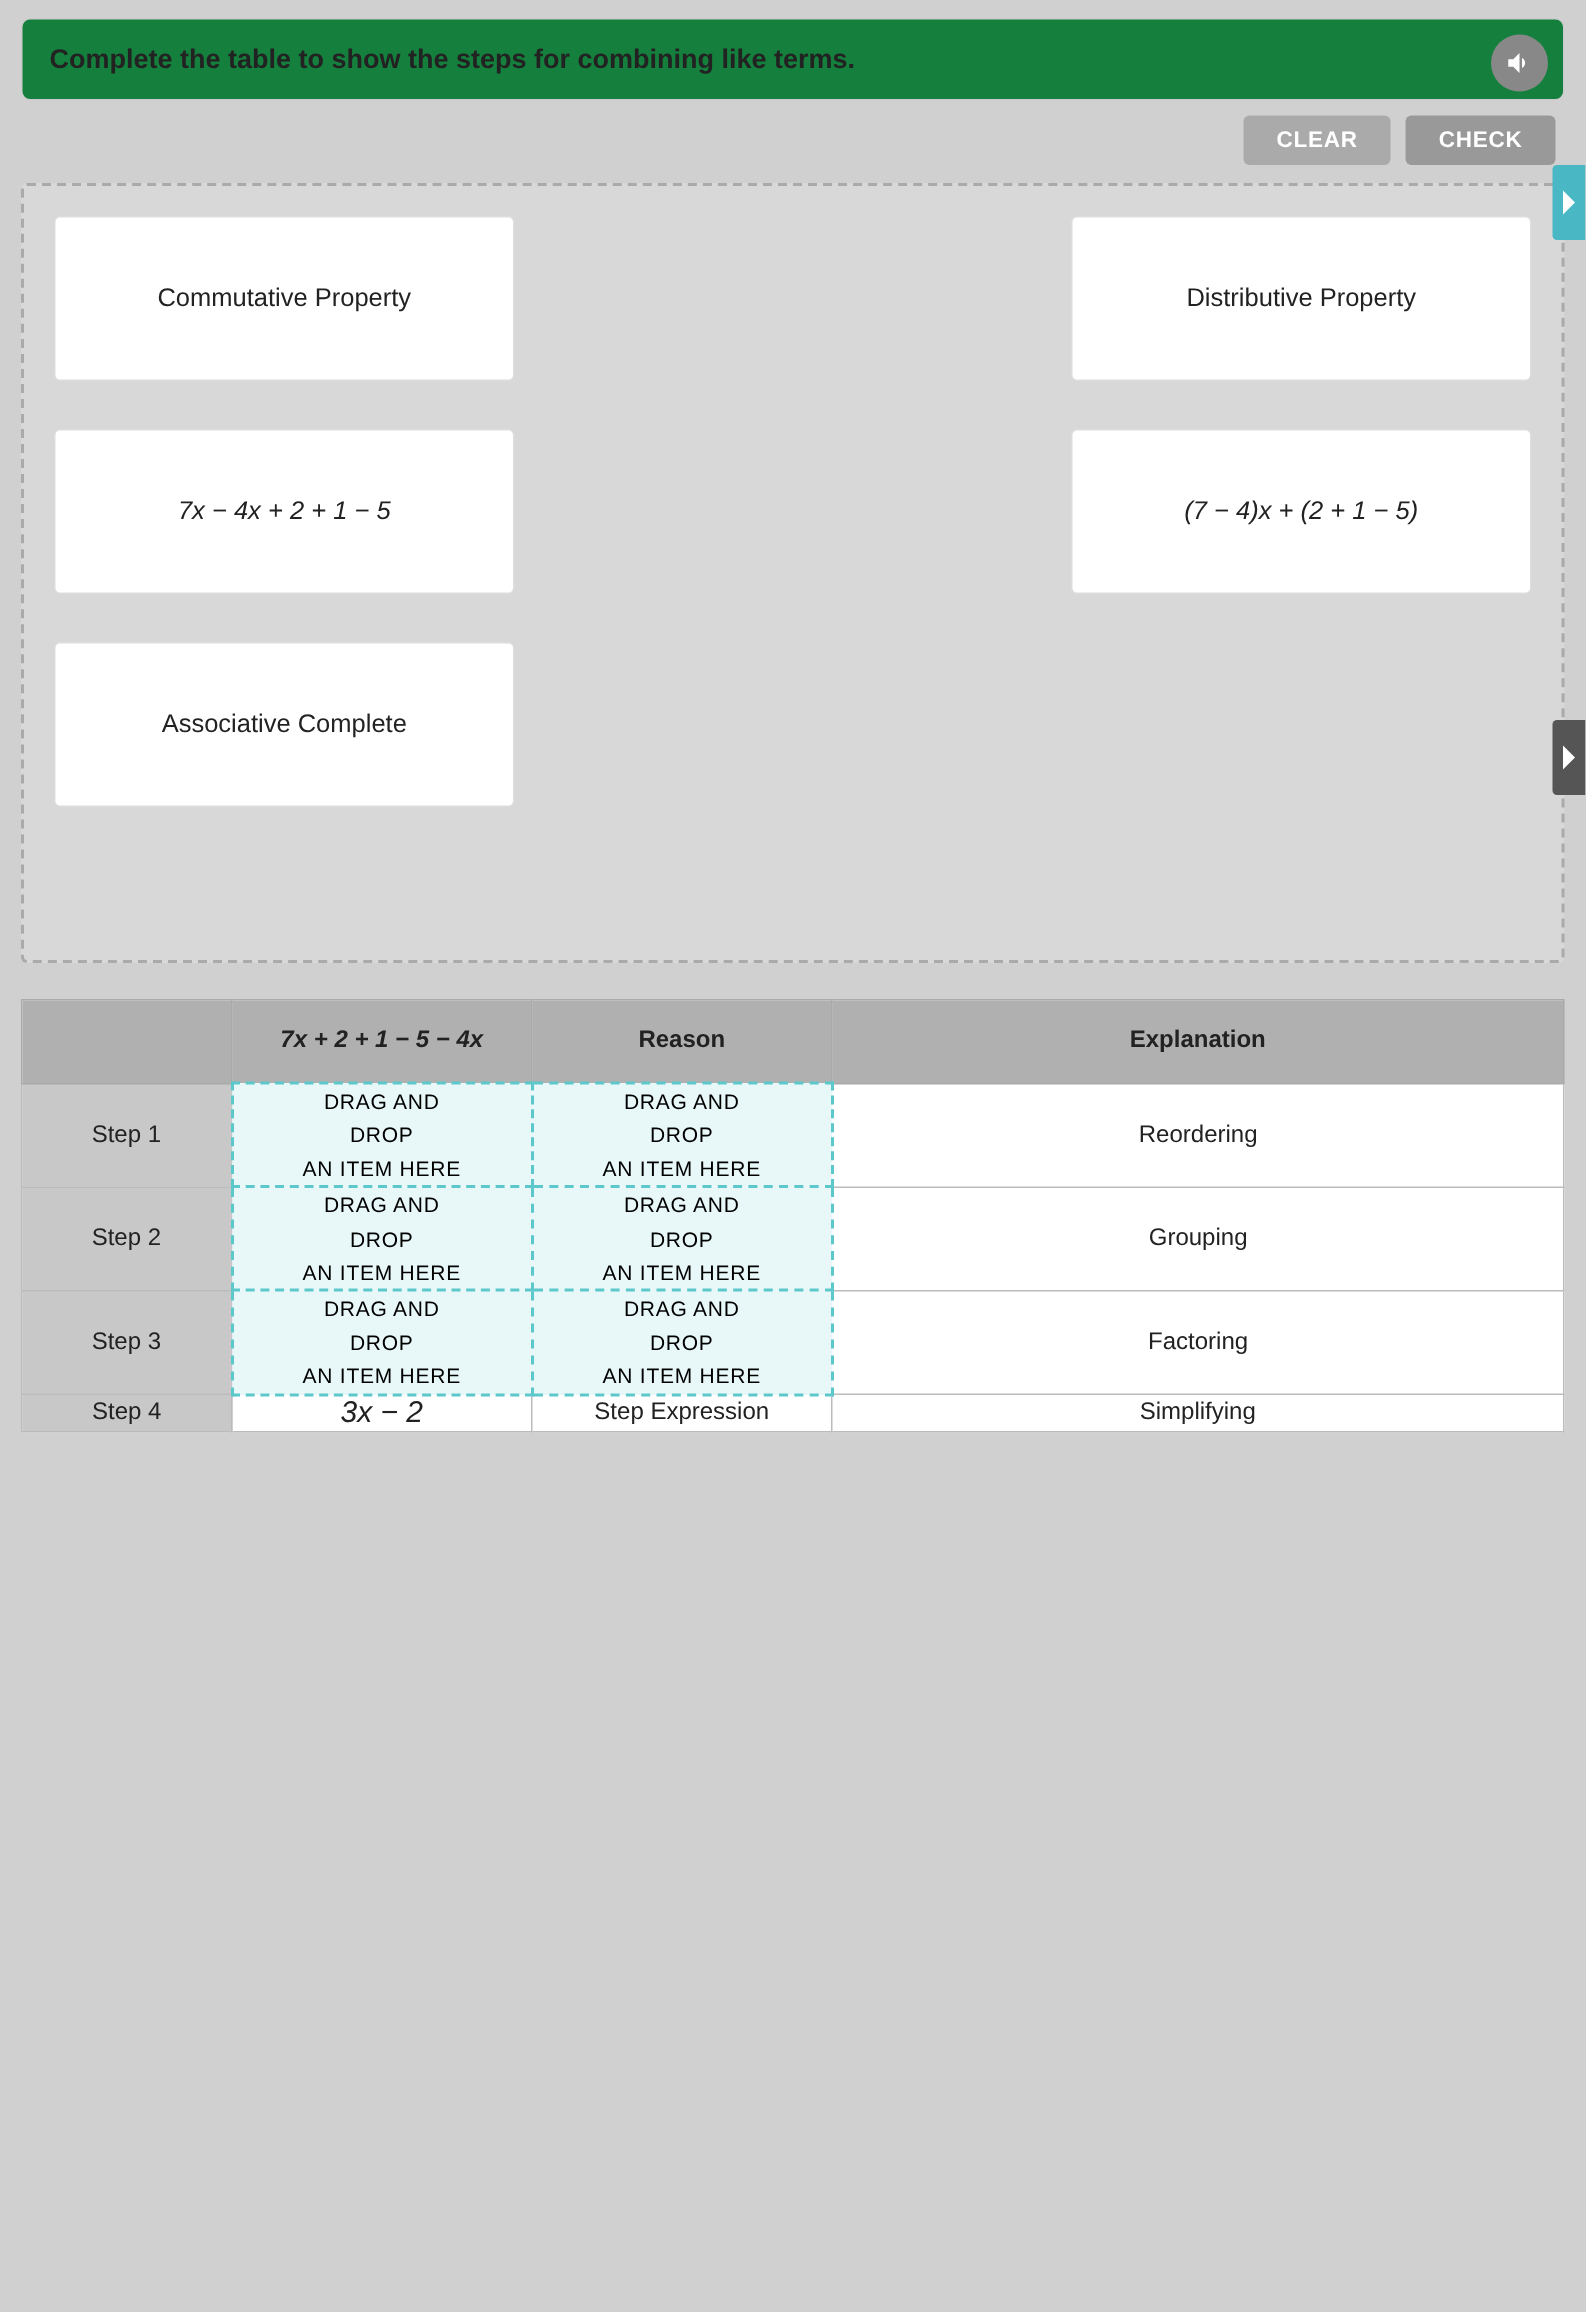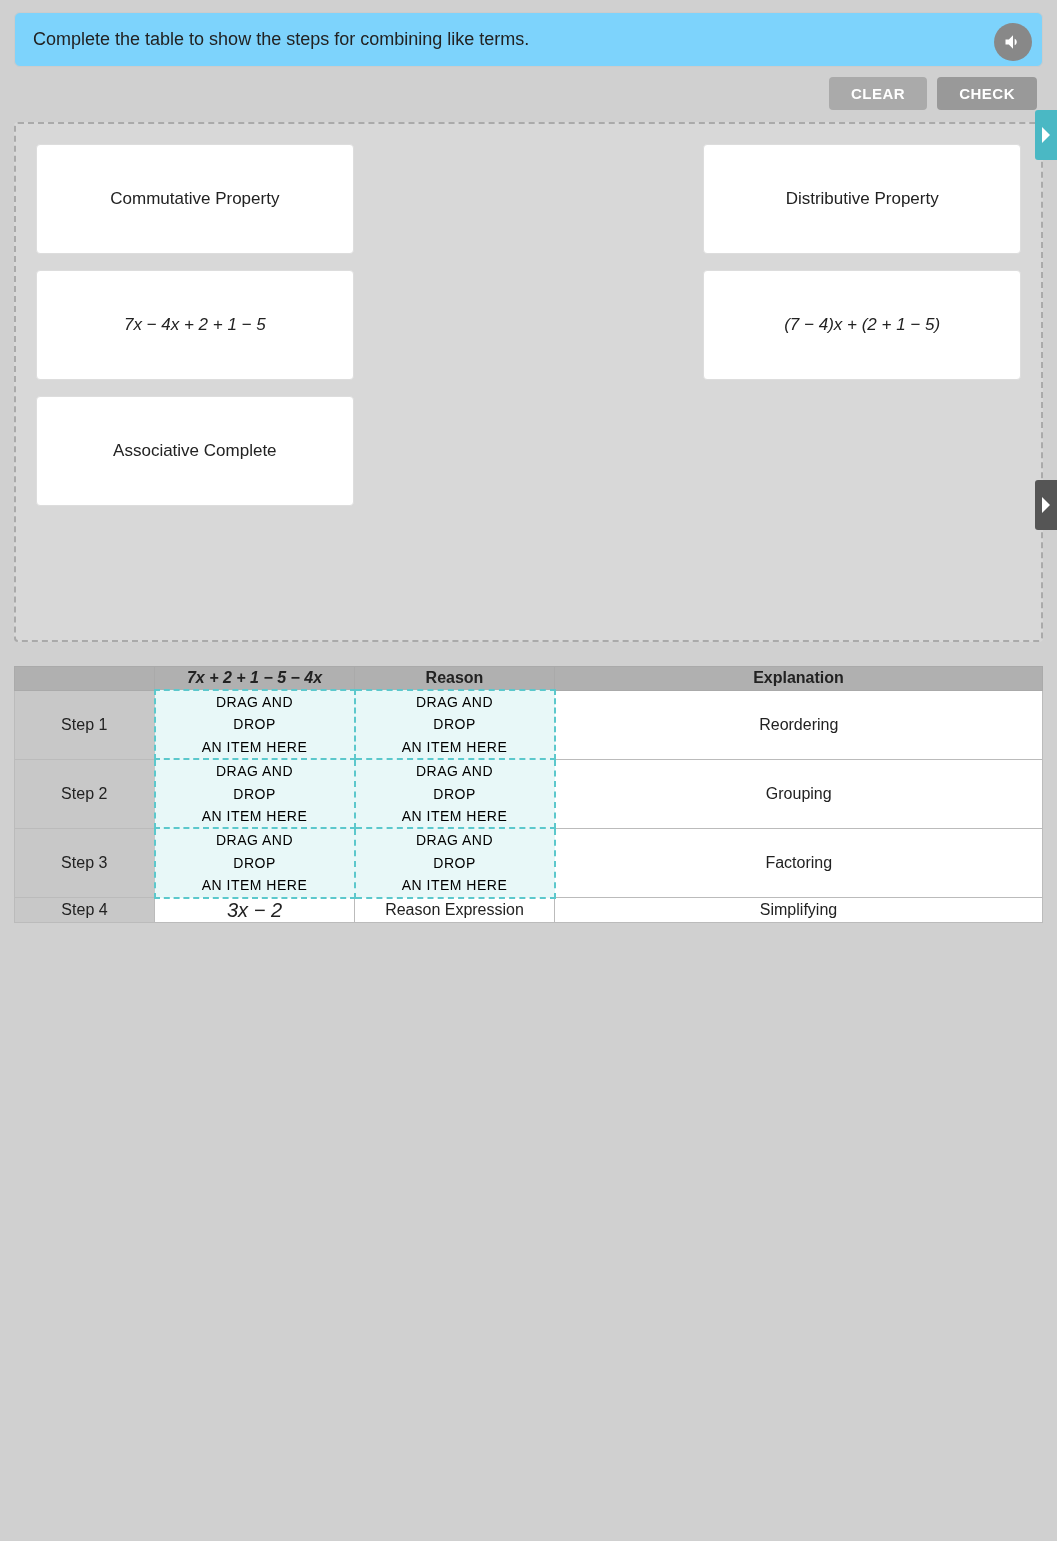--- a/index.html
+++ b/index.html
@@ -7,28 +7,29 @@
       font-family: Arial, sans-serif;
       background: #d0d0d0;
       width: 1057px;
       min-height: 1541px;
       position: relative;
       overflow-x: hidden;
     }
 
     
     .instruction-bar {
-      background: #7dd3fc;
+      background: #15803d;
       border: 1px solid #ccc;
       border-radius: 6px;
       margin: 12px 14px 10px 14px;
       padding: 16px 60px 16px 18px;
       font-size: 18px;
       color: #222;
       position: relative;
+      font-weight: bold;
     }
     .speaker-btn {
       position: absolute;
       top: 10px;
       right: 10px;
       width: 38px;
       height: 38px;
       background: #888;
       border-radius: 50%;
       display: flex;
@@ -68,21 +69,21 @@
     }
 
     
     .drag-area {
       border: 2px dashed #aaa;
       border-radius: 4px;
       margin: 0 14px 24px 14px;
       padding: 20px;
       display: grid;
       grid-template-columns: 1fr 1fr 1fr;
-      gap: 16px;
+      gap: 32px;
       background: #d8d8d8;
       min-height: 520px;
       align-content: start;
     }
     .drag-item {
       background: white;
       border: 1px solid #ddd;
       border-radius: 4px;
       padding: 28px 20px;
       font-size: 17px;
@@ -99,21 +100,21 @@
     .table-section {
       margin: 0 14px 20px 14px;
     }
     .main-table {
       width: 100%;
       border-collapse: collapse;
       background: white;
     }
     .main-table th {
       background: #b0b0b0;
-      padding: 2px 10px;
+      padding: 18px 10px;
       font-size: 16px;
       font-weight: bold;
       color: #222;
       border: 1px solid #aaa;
       text-align: center;
     }
     .main-table td {
       border: 1px solid #bbb;
       padding: 0;
       vertical-align: middle;
@@ -278,18 +279,18 @@
         <td class="drop-cell">DRAG AND<br>DROP<br>AN ITEM HERE</td>
         <td class="drop-cell">DRAG AND<br>DROP<br>AN ITEM HERE</td>
         <td class="explanation-cell">Factoring</td>
       </tr>
 
       <tr>
         <td class="step-label">Step 4</td>
         <td class="step4-math">
           <span class="math-inline">3<i>x</i> − 2</span>
         </td>
-        <td class="step4-expr">Reason Expression</td>
+        <td class="step4-expr">Step Expression</td>
         <td class="explanation-cell">Simplifying</td>
       </tr>
     </tbody>
   </table>
 </div>
 
 </body></html>

